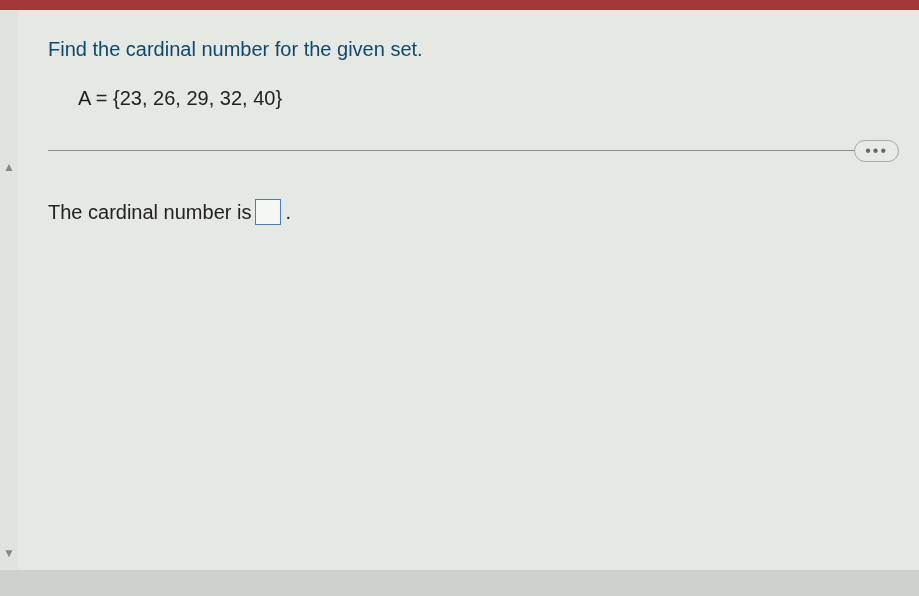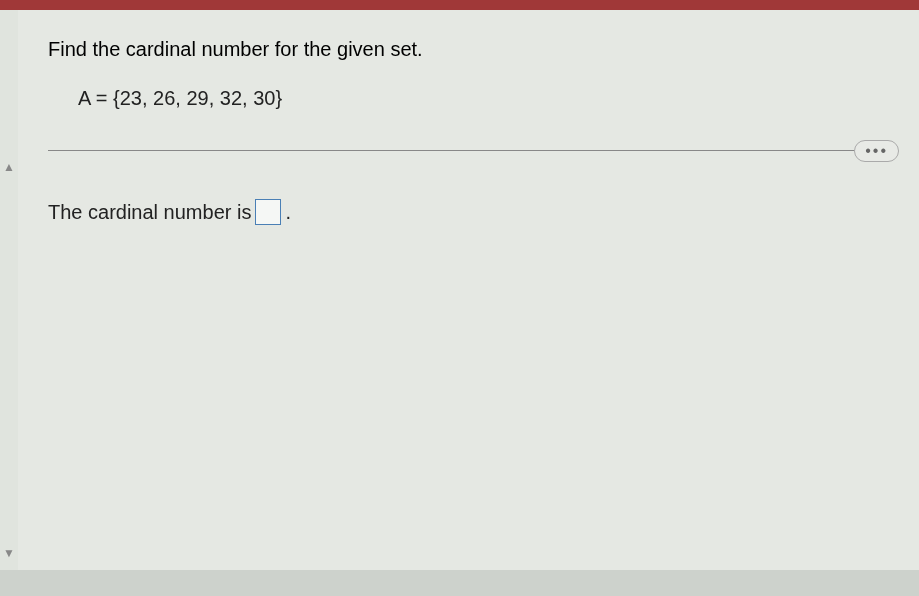--- a/index.html
+++ b/index.html
@@ -47,21 +47,21 @@
       position: absolute;
       left: 18px;
       top: 10px;
       right: 0;
       bottom: 26px;
       background: #e5e8e3;
       padding: 28px 30px 20px 30px;
     }
     .question-text {
       font-size: 20px;
-      color: #000000;
+      color: #0c4a6e;
       margin-bottom: 26px;
     }
     .set-expression {
       font-size: 20px;
       color: #222;
       margin-left: 30px;
       margin-bottom: 40px;
     }
     .divider-container {
       position: relative;
@@ -123,21 +123,21 @@
 
 <div class="top-bar"></div>
 
 <div class="sidebar">
   <div class="scroll-arrow">▲</div>
   <div class="scroll-arrow">▼</div>
 </div>
 
 <div class="content">
   <div class="question-text">Find the cardinal number for the given set.</div>
-  <div class="set-expression">A = {23, 26, 29, 32, 30}</div>
+  <div class="set-expression">A = {23, 26, 29, 32, 40}</div>
 
   <div class="divider-container">
     <div class="divider-line"></div>
     <div class="more-pill">•••</div>
   </div>
 
   <div class="answer-line">
     <span>The cardinal number is</span>
     <input type="text" class="answer-input" value="" style="">
     <span>.</span>

